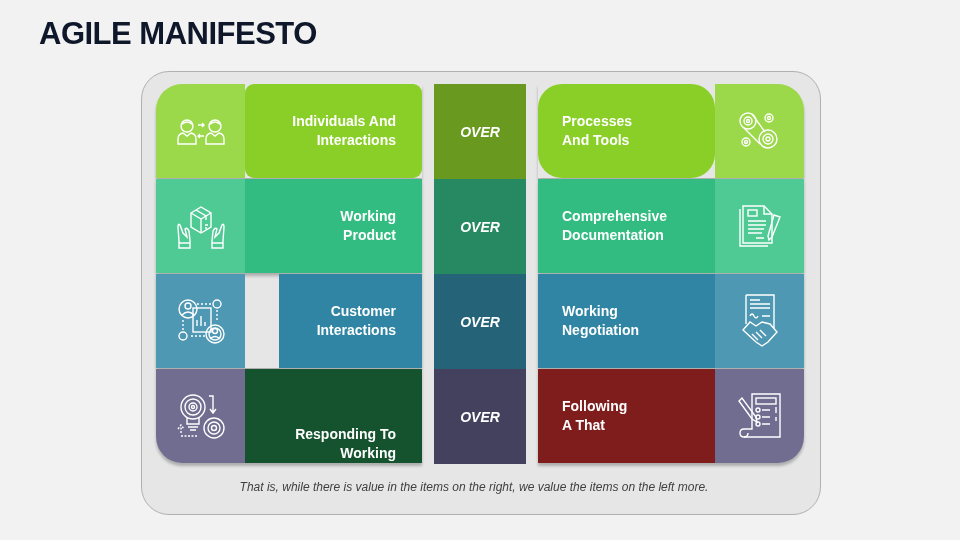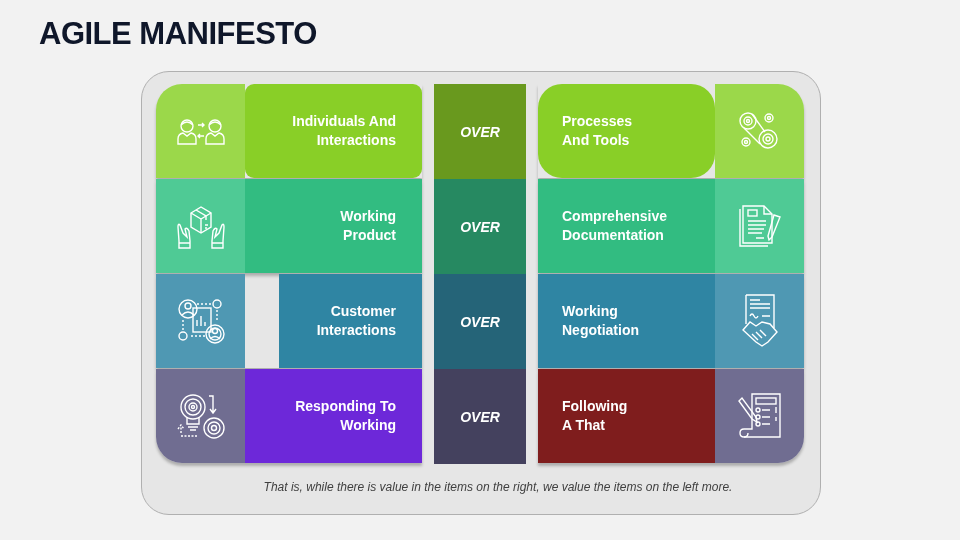--- a/index.html
+++ b/index.html
@@ -52,21 +52,21 @@
   }
   .right-block .icon-cell {
     position: absolute; left: 177px; top: 0; right: 0; height: 100%;
     display: flex; align-items: center; justify-content: center;
   }
   .tl { border-top-left-radius: 26px; overflow: hidden; }
   .tr { border-top-right-radius: 26px; overflow: hidden; }
   .bl { border-bottom-left-radius: 26px; overflow: hidden; }
   .br { border-bottom-right-radius: 26px; overflow: hidden; }
   .footer {
-    position: absolute; left: 158px; top: 480px; width: 680px;
+    position: absolute; left: 134px; top: 480px; width: 680px;
     text-align: center; font-style: italic; font-size: 12px; color: #404040;
   }
   svg { display: block; }
 </style>
 </head>
 <body>
 
 <div class="title">AGILE MANIFESTO</div>
 
 <div class="frame"></div>
@@ -206,21 +206,21 @@
         <circle cx="16" cy="14" r="4"></circle>
         <circle cx="16" cy="14" r="1.5"></circle>
       <path d="M10 25 V31 H22 V25 M11 34 H21 M13 37 H19"></path>
       <circle cx="37" cy="35" r="10"></circle>
         <circle cx="37" cy="35" r="6"></circle>
         <circle cx="37" cy="35" r="2.5"></circle>
       <path d="M32 3 H36 V19 M33 16 L36 20 L39 16"></path>
       <path d="M4 40 V33 M1 36 L4 32 L7 36 M4 43 H20" stroke-dasharray="2 1.5"></path>
     </svg>
   </div>
-  <div class="text-cell" style="background:#6d28d9;">
+  <div class="text-cell" style="background:#14532d;align-items:flex-end;">
     <div>
         <div>Responding To</div>
         <div>Working</div>
       </div>
   </div>
 </div>
 <div class="over-block" style="top:369px; background:#44415e;">OVER</div>
 <div class="right-block br" style="top:369px;">
   <div class="text-cell" style="background:#7f1d1d;">
     <div>

